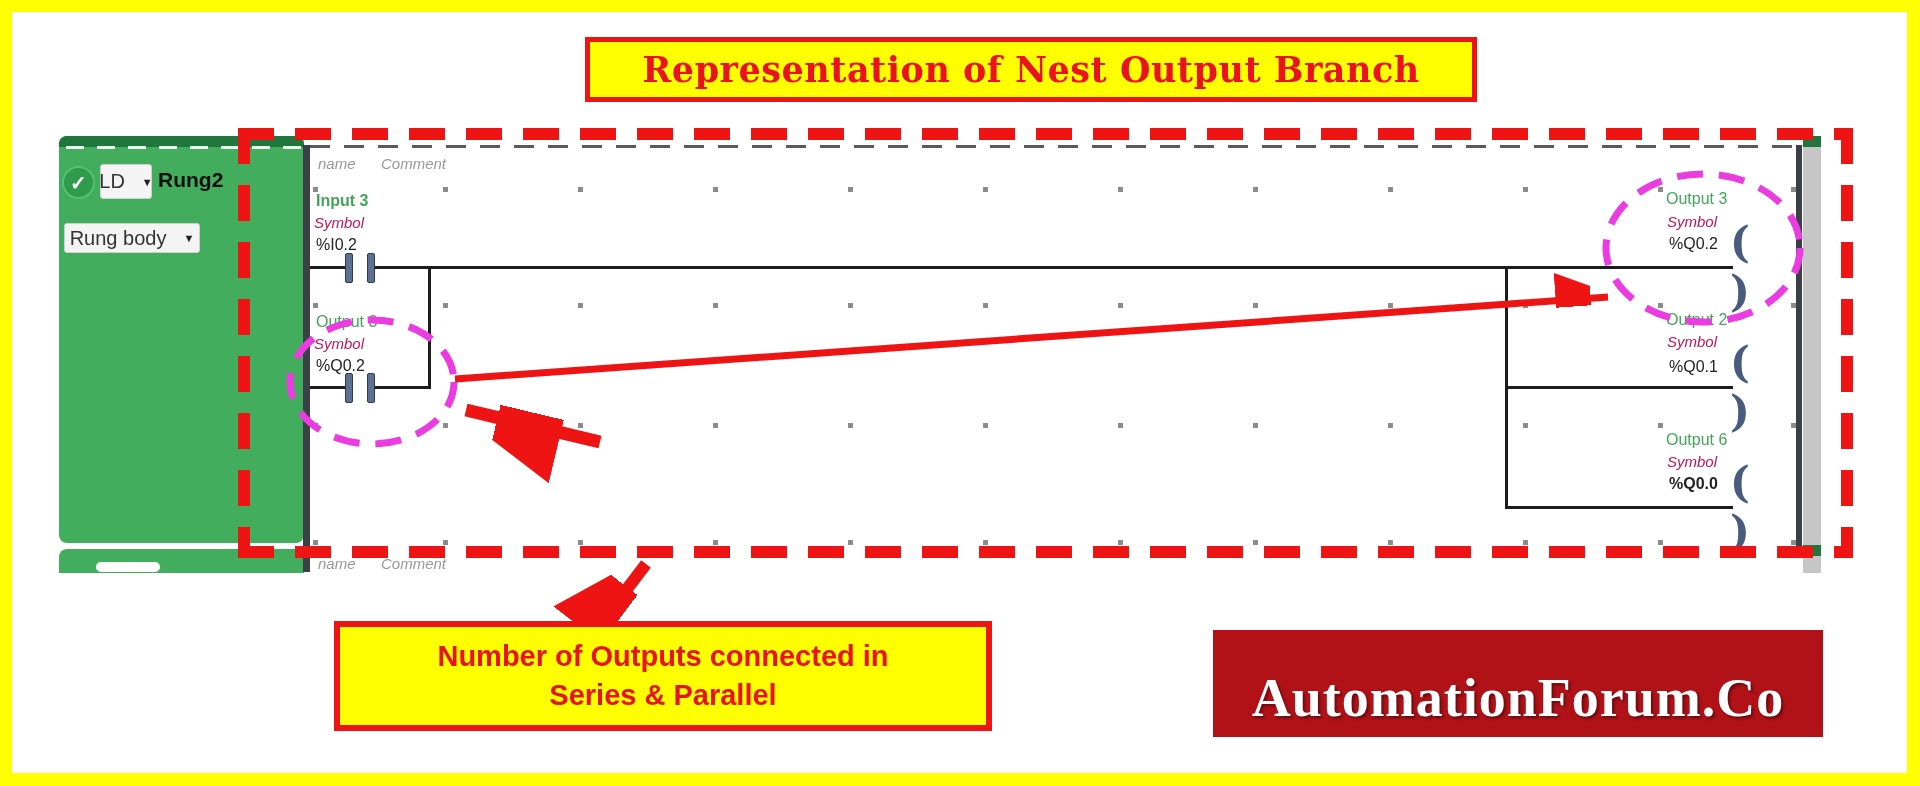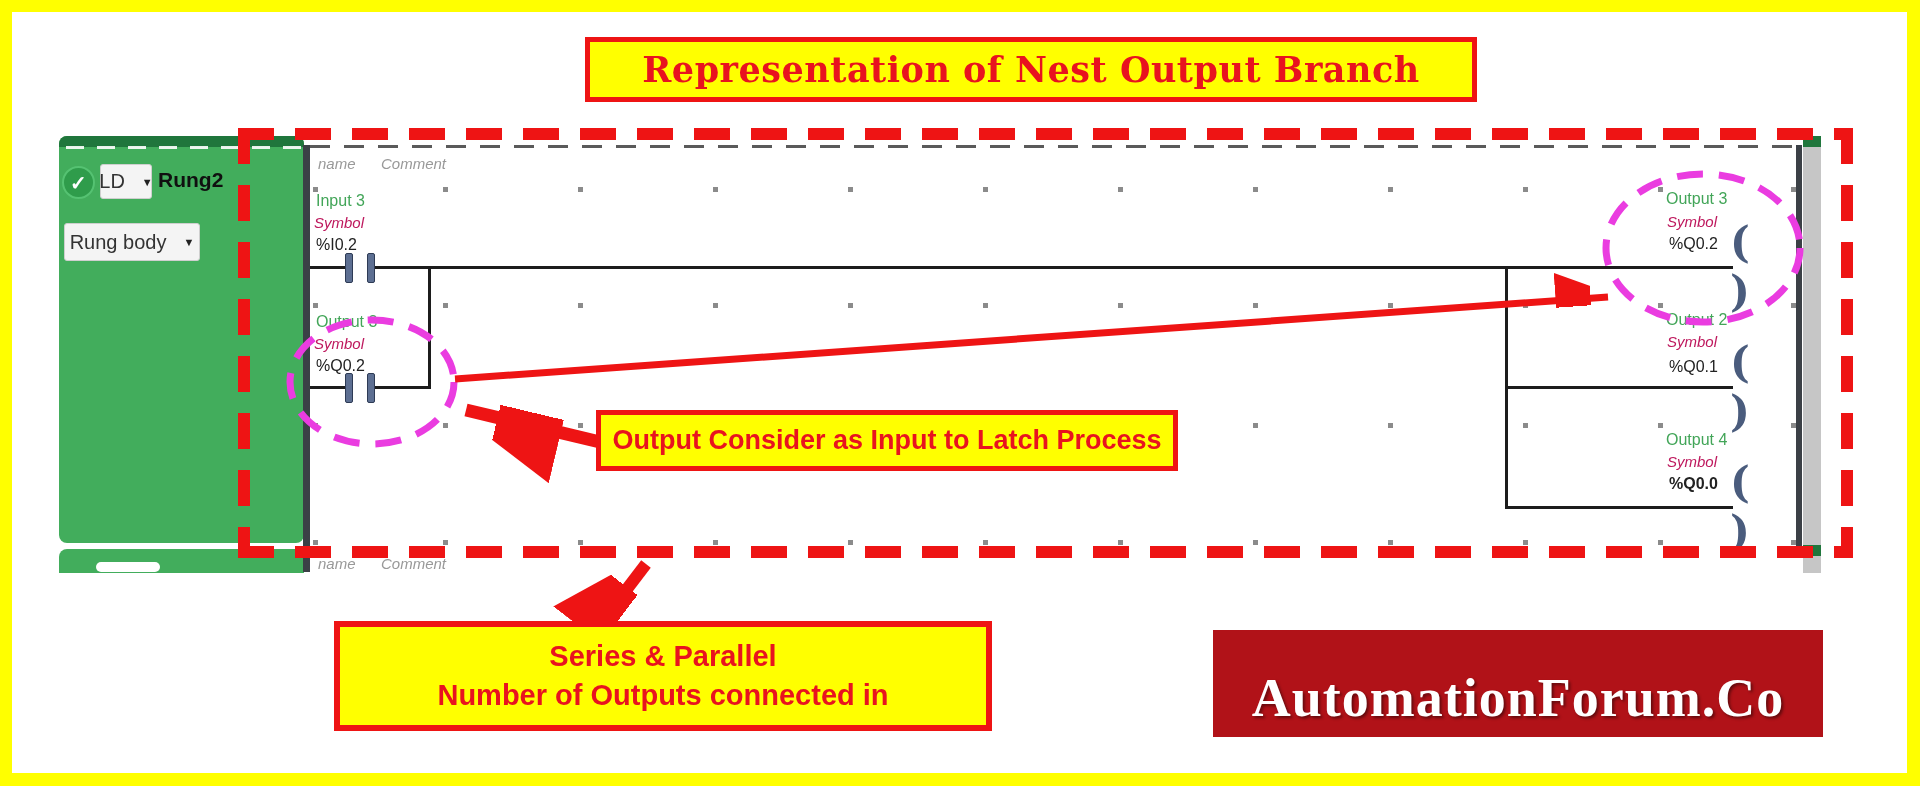--- a/index.html
+++ b/index.html
@@ -37,21 +37,21 @@
   .dash-white{position:absolute;left:66px;top:146px;width:237px;height:3px;z-index:12;
          background:repeating-linear-gradient(90deg,rgba(255,255,255,.9) 0 18px,transparent 18px 31px);}
   .dash-gray{position:absolute;left:310px;top:145px;width:1487px;height:3px;z-index:12;
          background:repeating-linear-gradient(90deg,#5a5a5a 0 20px,transparent 20px 34px);}
   .check{position:absolute;left:62px;top:166px;width:33px;height:33px;border-radius:50%;
          background:#2f9c4b;border:2px solid #55c272;color:#fff;font-size:20px;font-weight:bold;
          display:flex;align-items:center;justify-content:center;z-index:13;}
   .btn{position:absolute;background:#f4f4f4;border:1px solid #cfcfcf;border-radius:3px;
        display:flex;align-items:center;justify-content:center;gap:17px;color:#333;z-index:13;}
   #ld-btn{left:100px;top:164px;width:52px;height:35px;font-size:20px;}
-  #rungbody-btn{left:64px;top:223px;width:136px;height:38px;font-size:20px;}
+  #rungbody-btn{left:64px;top:223px;width:136px;height:30px;font-size:20px;}
   .caret{font-size:11px;color:#222;}
   .rung-title{position:absolute;left:158px;top:168px;font-size:21px;font-weight:bold;color:#101010;z-index:13;}
   .rail{position:absolute;background:#3b4046;z-index:14;}
   .scrollbar{position:absolute;left:1803px;top:136px;width:18px;height:437px;background:#c6c6c6;z-index:13;}
   .scroll-cap{position:absolute;left:1803px;width:18px;height:11px;background:var(--dark-green);z-index:14;}
   .line-h{position:absolute;height:3px;background:var(--line-black);z-index:15;}
   .line-v{position:absolute;width:3px;background:var(--line-black);z-index:15;}
   .contact-bar{position:absolute;width:8px;height:30px;background:var(--steel);
          border:1px solid #2e3b55;border-radius:2px;z-index:16;}
   .coil{position:absolute;width:80px;height:50px;display:flex;align-items:center;justify-content:center;
@@ -149,21 +149,21 @@
       <div class="dot" style="left: 1253px; top: 540px;"></div>
       <div class="dot" style="left: 1388px; top: 540px;"></div>
       <div class="dot" style="left: 1523px; top: 540px;"></div>
       <div class="dot" style="left: 1658px; top: 540px;"></div>
       <div class="dot" style="left: 1791px; top: 540px;"></div>
     </div>
 
   <div class="t-head" style="left:318px;top:155px;">name</div>
   <div class="t-head" style="left:381px;top:155px;">Comment</div>
 
-  <div class="t-green" style="left:316px;top:192px;">Input 3</div>
+  <div class="t-green" style="left:316px;top:192px;font-weight:bold;">Input 3</div>
   <div class="t-sym" style="left:314px;top:214px;">Symbol</div>
   <div class="t-addr" style="left:316px;top:236px;">%I0.2</div>
   <div class="contact-bar" style="left:345px;top:253px;"></div>
   <div class="contact-bar" style="left:367px;top:253px;"></div>
 
   <div class="t-green" style="left:316px;top:313px;">Output 3</div>
   <div class="t-sym" style="left:314px;top:335px;">Symbol</div>
   <div class="t-addr" style="left:316px;top:357px;">%Q0.2</div>
   <div class="contact-bar" style="left:345px;top:373px;"></div>
   <div class="contact-bar" style="left:367px;top:373px;"></div>
@@ -180,21 +180,21 @@
   <div class="t-green" style="left:1666px;top:190px;">Output 3</div>
   <div class="t-sym" style="left:1667px;top:213px;">Symbol</div>
   <div class="t-addr" style="left:1669px;top:235px;">%Q0.2</div>
   <div class="coil" style="left:1722px;top:242px;">( )</div>
 
   <div class="t-green" style="left:1666px;top:311px;">Output 2</div>
   <div class="t-sym" style="left:1667px;top:333px;">Symbol</div>
   <div class="t-addr" style="left:1669px;top:358px;">%Q0.1</div>
   <div class="coil" style="left:1722px;top:362px;">( )</div>
 
-  <div class="t-green" style="left:1666px;top:431px;">Output 4</div>
+  <div class="t-green" style="left:1666px;top:431px;">Output 6</div>
   <div class="t-sym" style="left:1667px;top:453px;">Symbol</div>
   <div class="t-addr" style="left:1669px;top:475px;font-weight:bold;">%Q0.0</div>
   <div class="coil" style="left:1722px;top:482px;">( )</div>
 
   <div class="stub"></div>
   <div class="stub-notch"></div>
   <div class="t-head" style="left:318px;top:555px;">name</div>
   <div class="t-head" style="left:381px;top:555px;">Comment</div>
 
   <div class="rd rd-h" style="left:238px;top:128px;width:1615px;"></div>
@@ -208,24 +208,21 @@
         <path d="M0,0 L9,4 L0,8 z" fill="#ee1414"></path>
       </marker>
     </defs>
     <ellipse cx="372" cy="382" rx="82" ry="62" fill="none" stroke="#ea3ce0" stroke-width="7" stroke-dasharray="26 16"></ellipse>
     <ellipse cx="1703" cy="248" rx="97" ry="74" fill="none" stroke="#ea3ce0" stroke-width="7" stroke-dasharray="26 16"></ellipse>
     <line x1="455" y1="379" x2="1608" y2="297" stroke="#ee1414" stroke-width="7" marker-end="url(#arrowhead)"></line>
     <line x1="600" y1="442" x2="466" y2="410" stroke="#ee1414" stroke-width="13" marker-end="url(#arrowhead)"></line>
     <line x1="601" y1="623" x2="646" y2="564" stroke="#ee1414" stroke-width="12" marker-end="url(#arrowhead)"></line>
   </svg>
 
-  <div class="banner" id="latch-banner">
-    <div class="banner-text">Output Consider as Input to Latch Process</div>
-  </div>
   <div class="banner" id="outputs-banner">
+    <div class="banner-text">Number of Outputs connected in</div>
     <div class="banner-text">Series &amp; Parallel</div>
-    <div class="banner-text">Number of Outputs connected in</div>
   </div>
   <div id="brand-banner">
     <div class="brand-text">AutomationForum.Co</div>
   </div>
 
 </div>
 
 </body></html>

